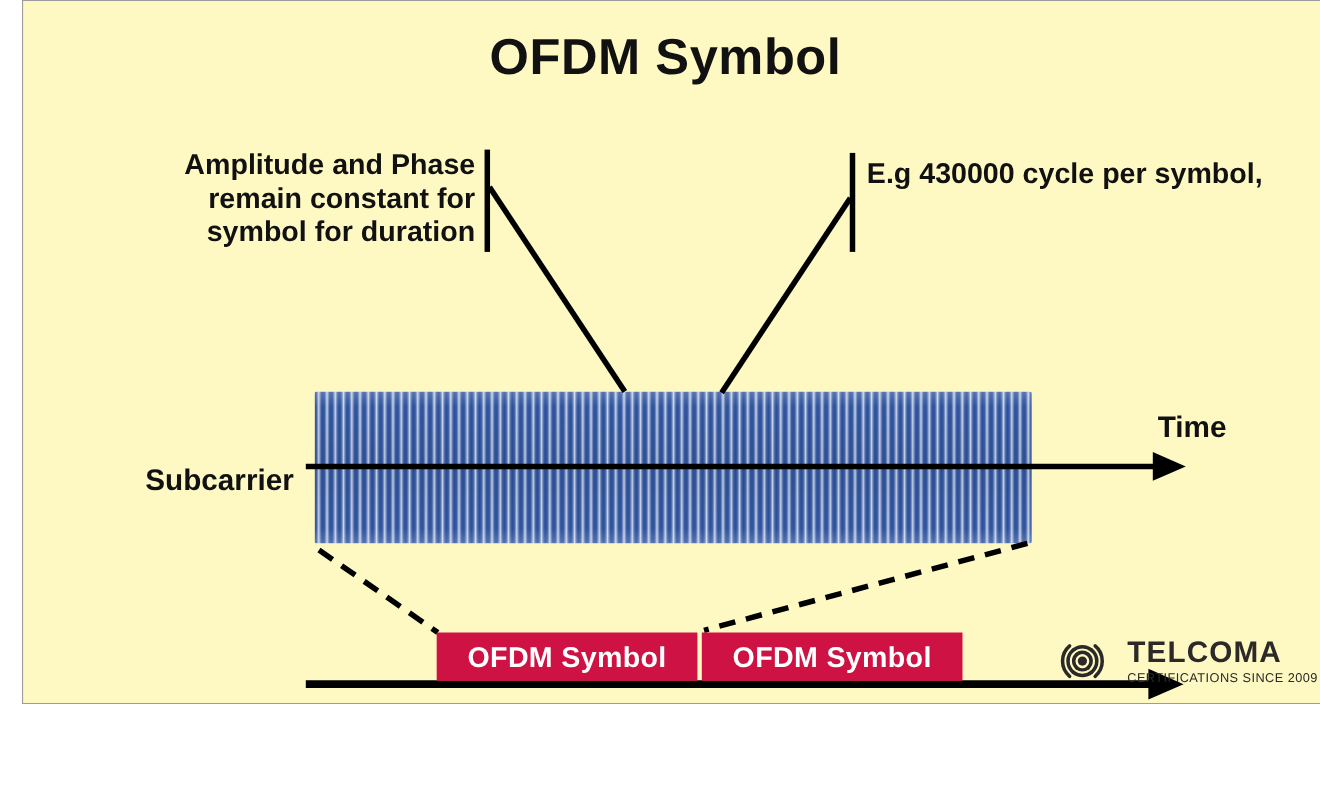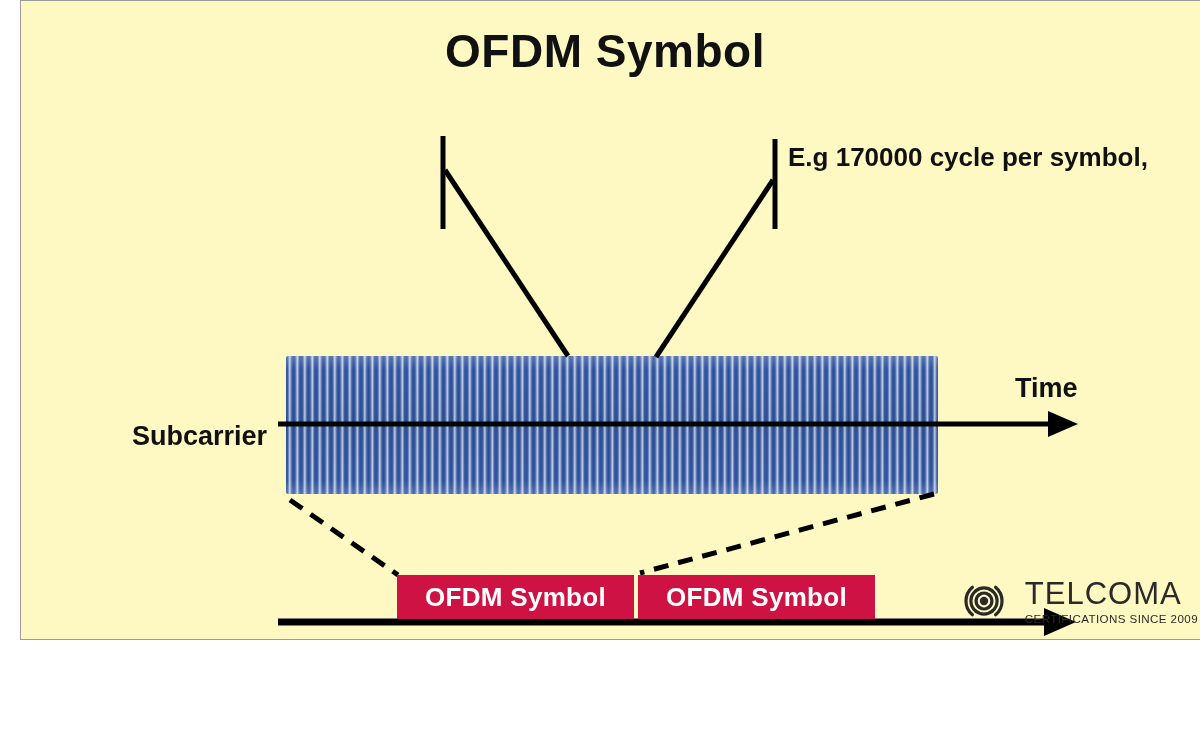--- a/index.html
+++ b/index.html
@@ -74,21 +74,21 @@
   }
 
   .axis-label {
     position: absolute;
     font-size: 27px;
     font-weight: 600;
     color: #111111;
     z-index: 4;
   }
   .subcarrier-label { left: 112px; top: 421px; }
-  .time-label { left: 995px; top: 373px; width: 100px; text-align: left; }
+  .time-label { left: 995px; top: 373px; width: 100px; text-align: right; }
 
   .symbol-row {
     position: absolute;
     left: 377px;
     top: 575px;
     display: flex;
     gap: 4px;
     z-index: 4;
   }
   .symbol-box {
@@ -107,45 +107,50 @@
     position: absolute;
     right: 22px;
     bottom: 12px;
     display: flex;
     align-items: center;
     z-index: 4;
   }
   .logo-icon { width: 86px; height: 54px; display: block; }
   .logo-text-block { margin-left: -2px; }
   .logo-name {
-    font-size: 31px;
-    font-weight: 400;
+    font-size: 27px;
+    font-weight: 700;
     letter-spacing: 1px;
     color: #2b2a29;
     line-height: 1;
   }
   .logo-tagline {
     font-size: 11.6px;
     font-weight: 400;
     letter-spacing: 0.4px;
     color: #2b2a29;
     margin-top: 3px;
     text-align: right;
   }
 </style>
 </head>
 <body>
 
 <div class="canvas">
 
   <h1 class="title">OFDM Symbol</h1>
 
+  <div class="annotation left">
+    <div>Amplitude and Phase</div>
+    <div>remain constant for</div>
+    <div>symbol for duration</div>
+  </div>
 
   <div class="annotation right">
-    <div>E.g 170000 cycle per symbol,</div>
+    <div>E.g 430000 cycle per symbol,</div>
   </div>
 
   <div class="wave-band"></div>
 
   <svg class="svg-layer" width="1200" height="730" viewBox="0 0 1200 730" xmlns="http://www.w3.org/2000/svg">
 
     <line x1="423" y1="136" x2="423" y2="229" stroke="#000" stroke-width="5"></line>
     <line x1="425" y1="170" x2="548" y2="356" stroke="#000" stroke-width="5"></line>
 
     <line x1="755" y1="139" x2="755" y2="229" stroke="#000" stroke-width="5"></line>

